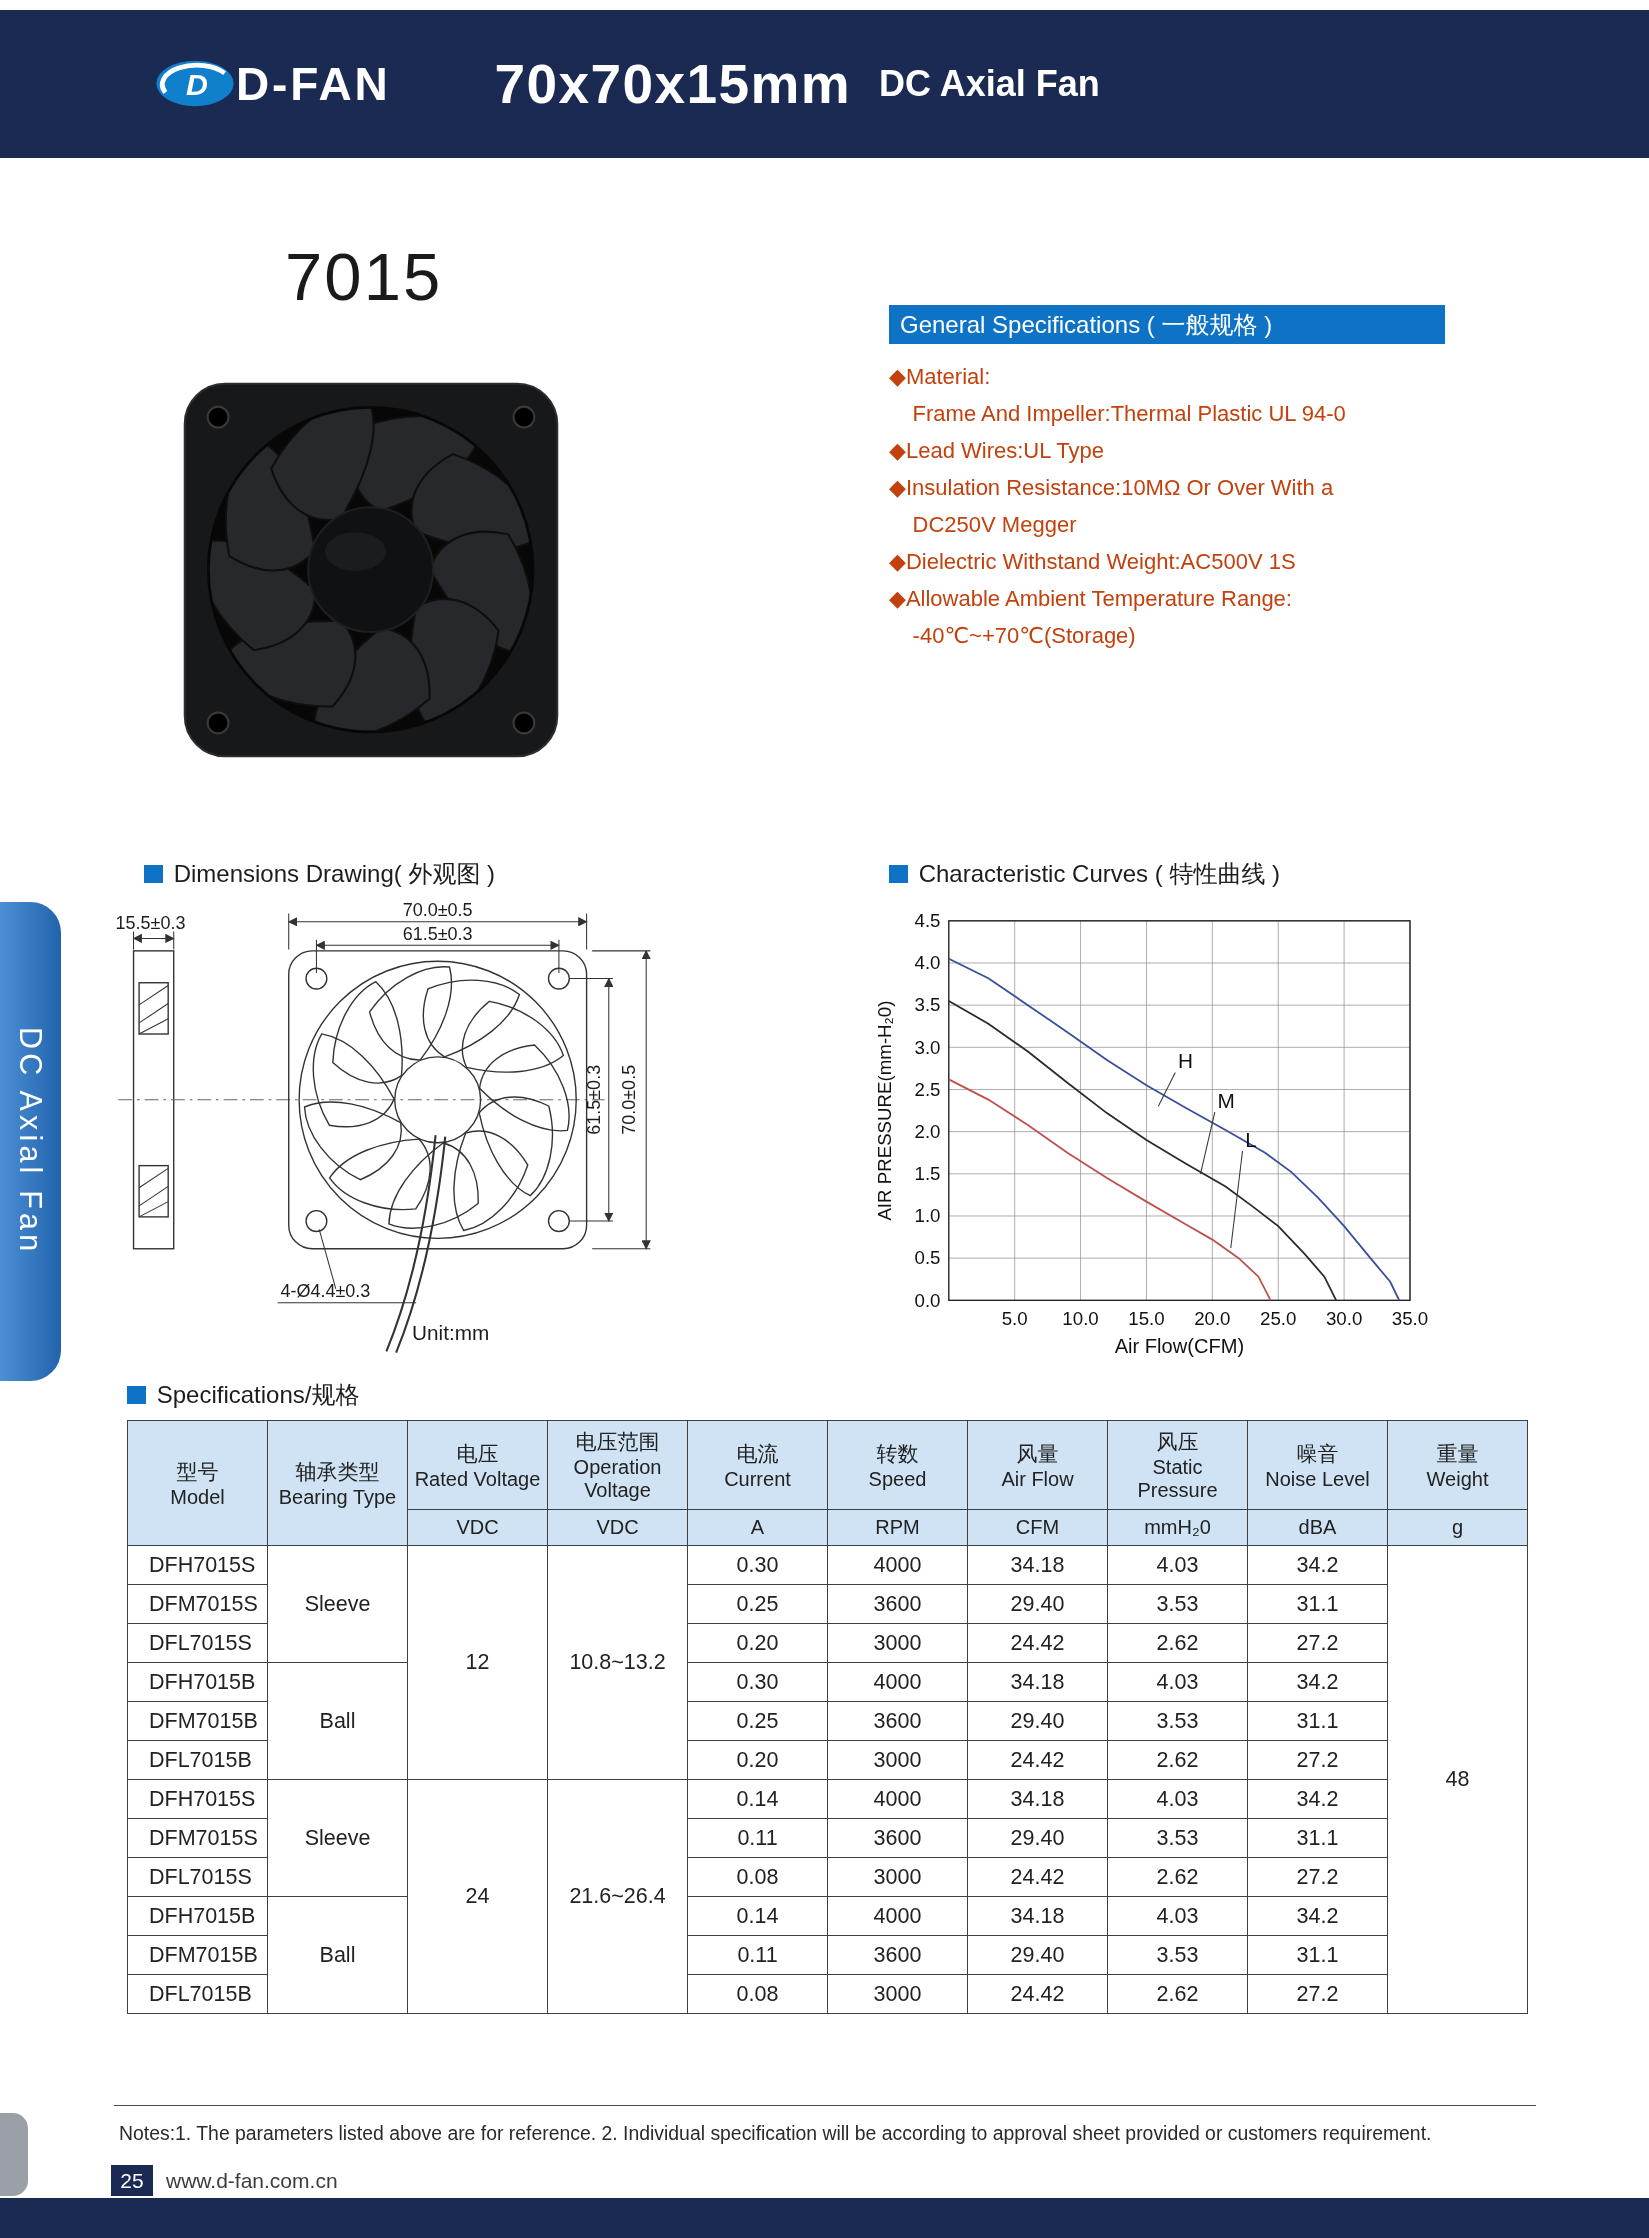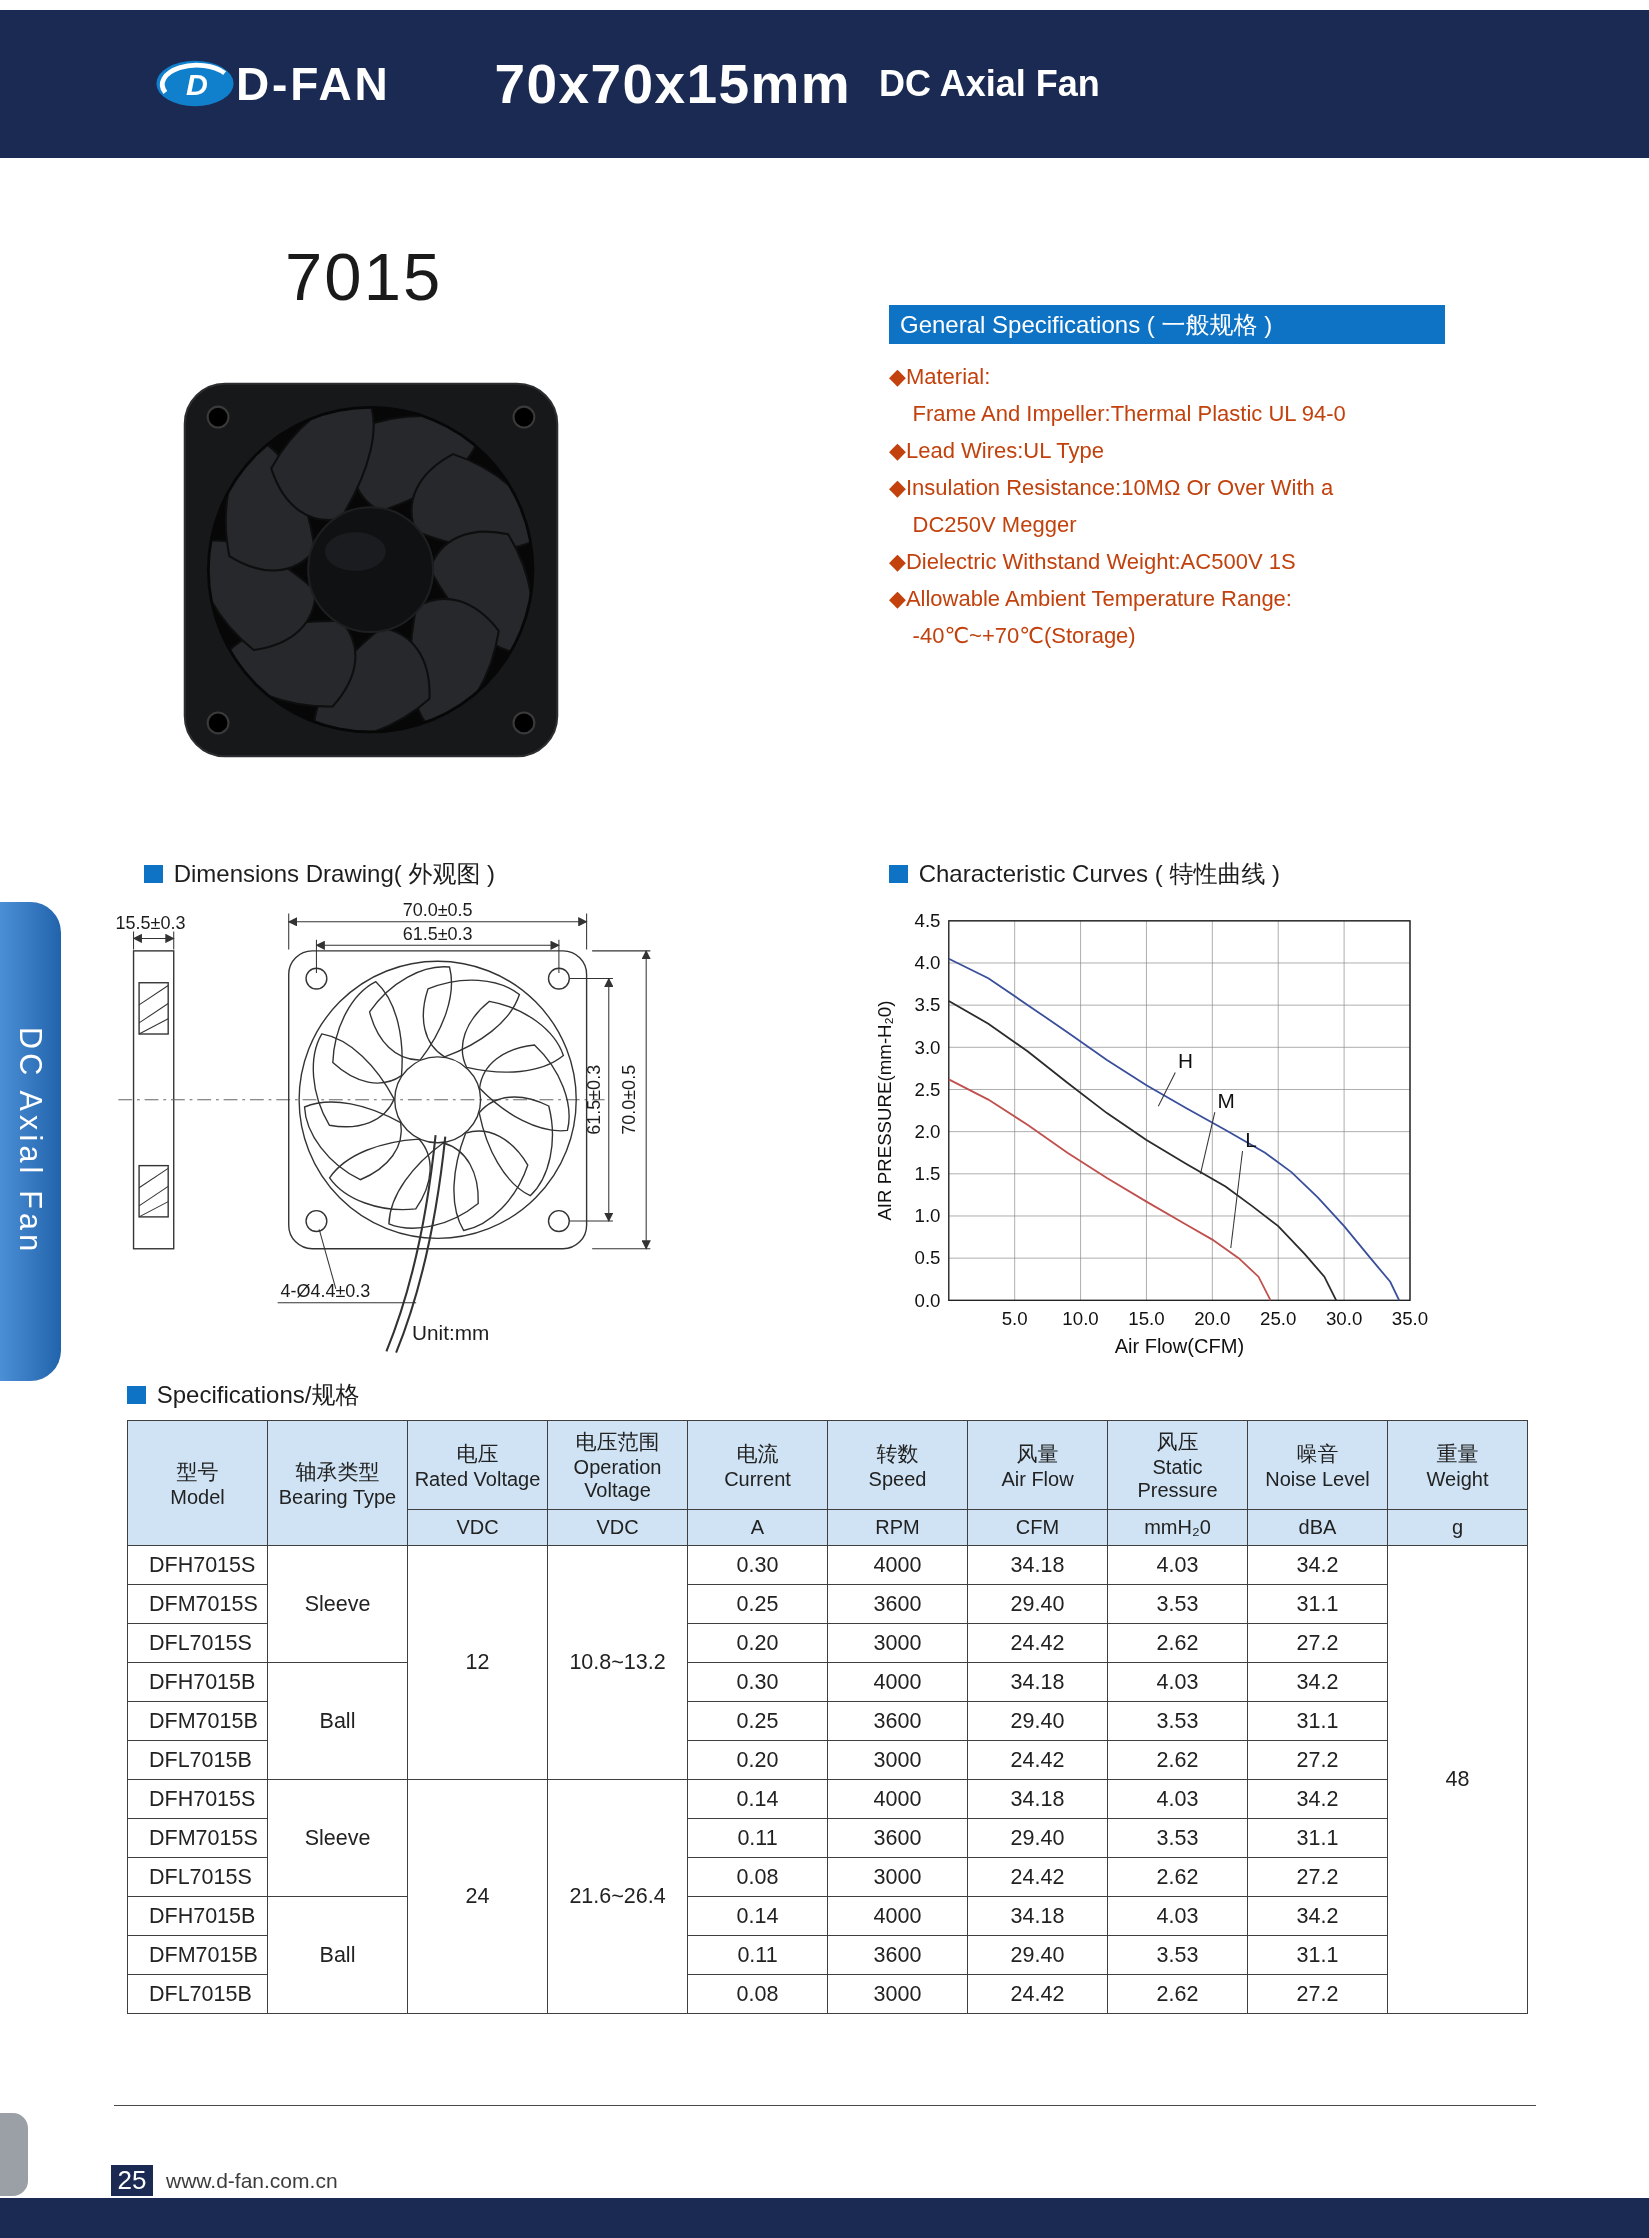--- a/index.html
+++ b/index.html
@@ -54,21 +54,21 @@
   table.spec thead th{background:#cfe3f4;font-weight:400;font-size:21px;padding:7px 2.8px;}
   table.spec thead .en{font-size:20px;}
   table.spec thead tr.units th{font-size:20px;height:36px;padding:1.4px;}
   table.spec td{font-size:21.5px;height:39px;background:#fff;}
   table.spec td.model-cell{text-align:left;padding-left:21px;}
 
   .rule{position:absolute;left:114px;top:2105px;width:1422px;border-top:1.4px solid #4a4a4a;}
   .notes{position:absolute;left:119px;top:2122px;width:1427px;font-size:19.4px;color:#2a2a2a;}
 
   .page-badge{position:absolute;left:111px;top:2165px;width:42px;height:31px;background:#1b2a52;
-              color:#fff;font-size:26px;display:flex;align-items:center;justify-content:center;}
+              color:#fff;font-size:21px;display:flex;align-items:center;justify-content:center;}
   .website{position:absolute;left:166px;top:2169px;font-size:21px;color:#3c3c3c;}
   .bottom-bar{position:absolute;left:0;top:2198px;width:100%;height:41px;background:#1b2a52;}
 
   .side-tab{position:absolute;left:0;top:902px;width:61px;height:479px;
             background:linear-gradient(90deg,#4b8fd6,#2264ab);
             border-radius:0 30.5px 30.5px 0;display:flex;align-items:center;justify-content:center;}
   .side-tab span{writing-mode:vertical-rl;color:#fff;font-size:30.5px;letter-spacing:4.2px;}
   .gray-tab{position:absolute;left:0;top:2113px;width:28px;height:83px;background:#9aa0a6;
             border-radius:0 15.2px 15.2px 0;}
 </style>
@@ -441,20 +441,21 @@
           <td>0.08</td>
           <td>3000</td>
           <td>24.42</td>
           <td>2.62</td>
           <td>27.2</td>
         </tr>
       </tbody>
   </table>
 
   <div class="rule"></div>
+  <div class="notes">Notes:1. The parameters listed above are for reference.   2. Individual specification will be according to approval sheet provided or customers requirement.</div>
 
   <div class="page-badge">25</div>
   <div class="website">www.d-fan.com.cn</div>
   <div class="bottom-bar"></div>
 
   <div class="side-tab">
     <span>DC Axial Fan</span>
   </div>
   <div class="gray-tab"></div>
 

